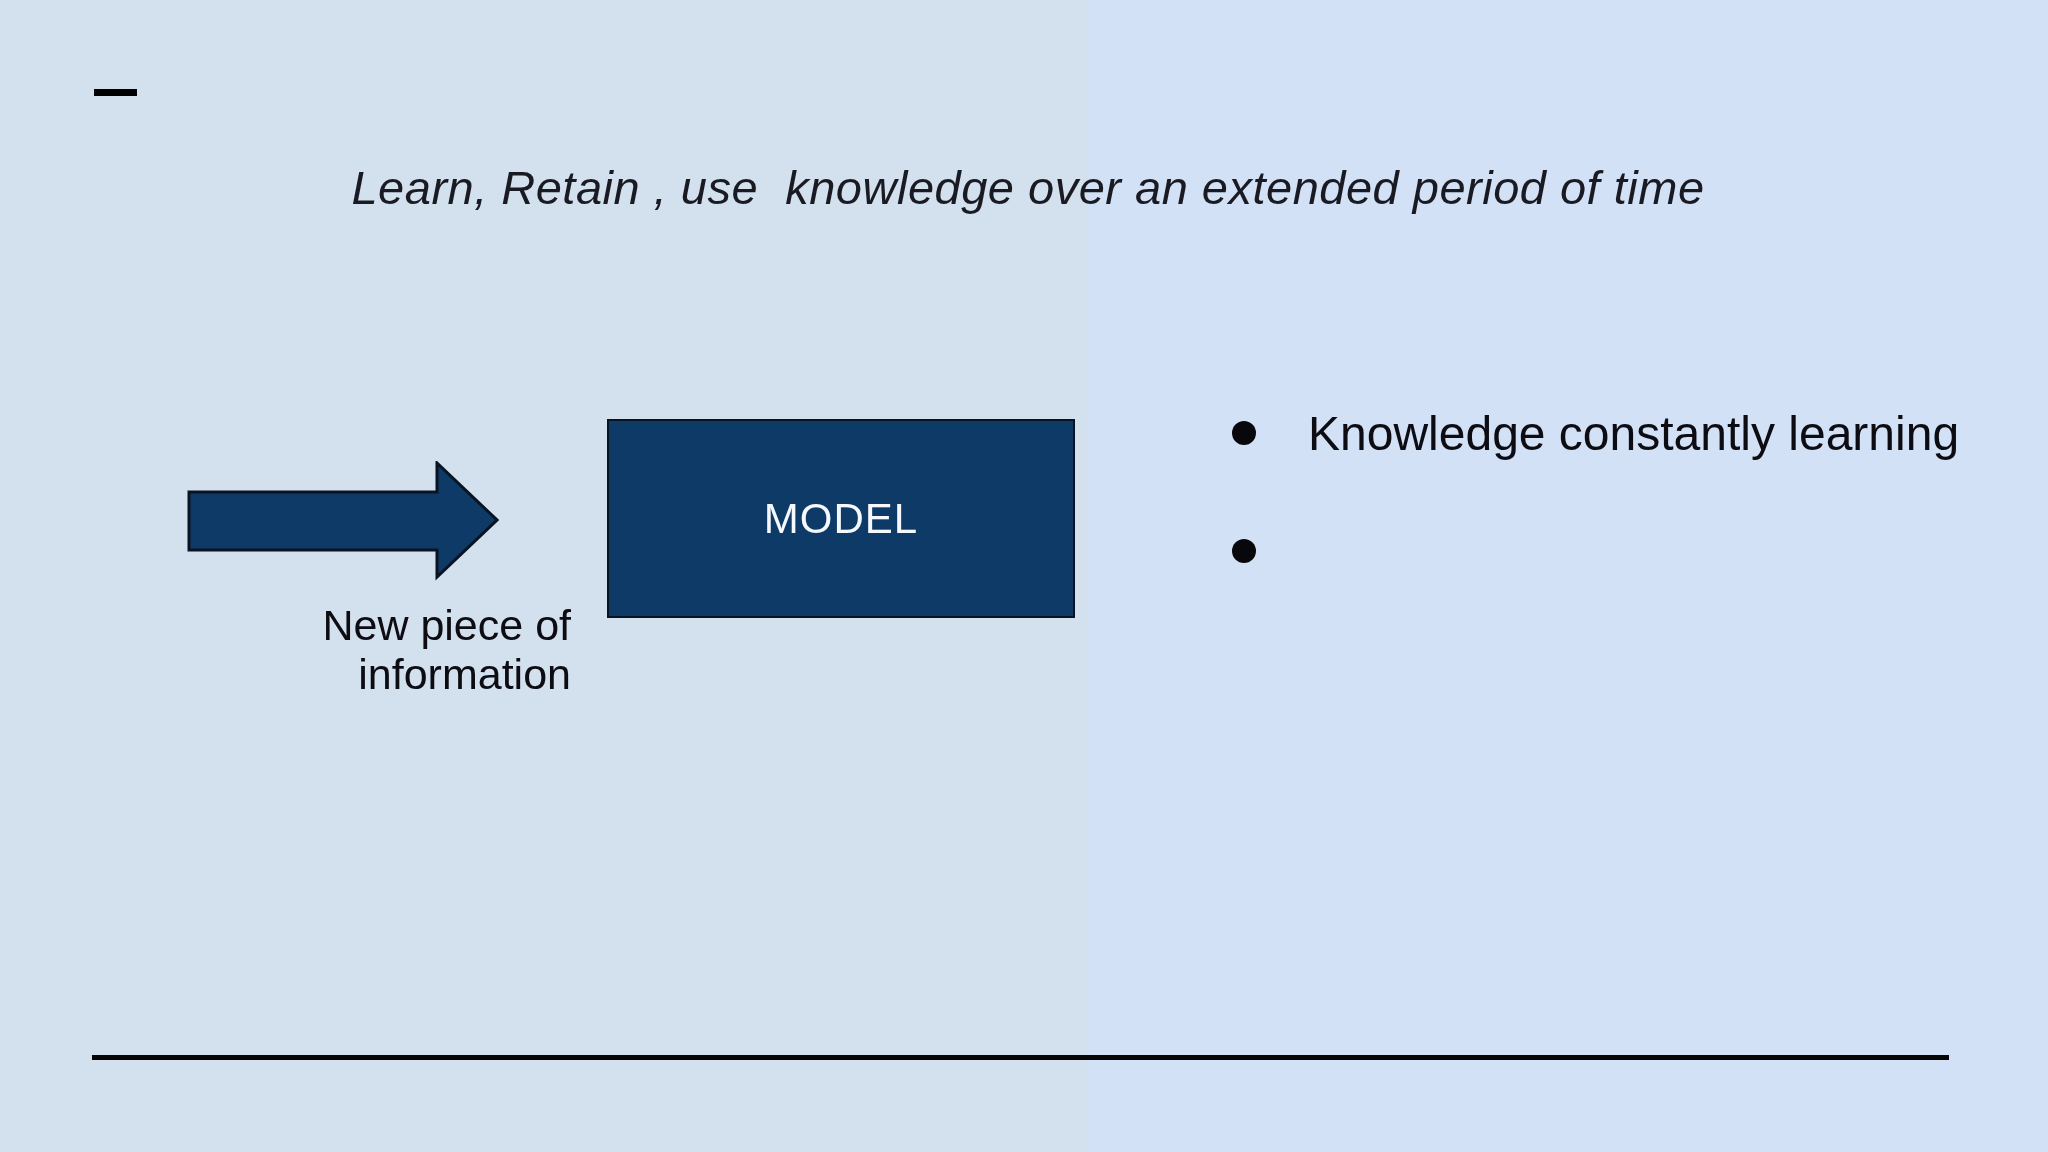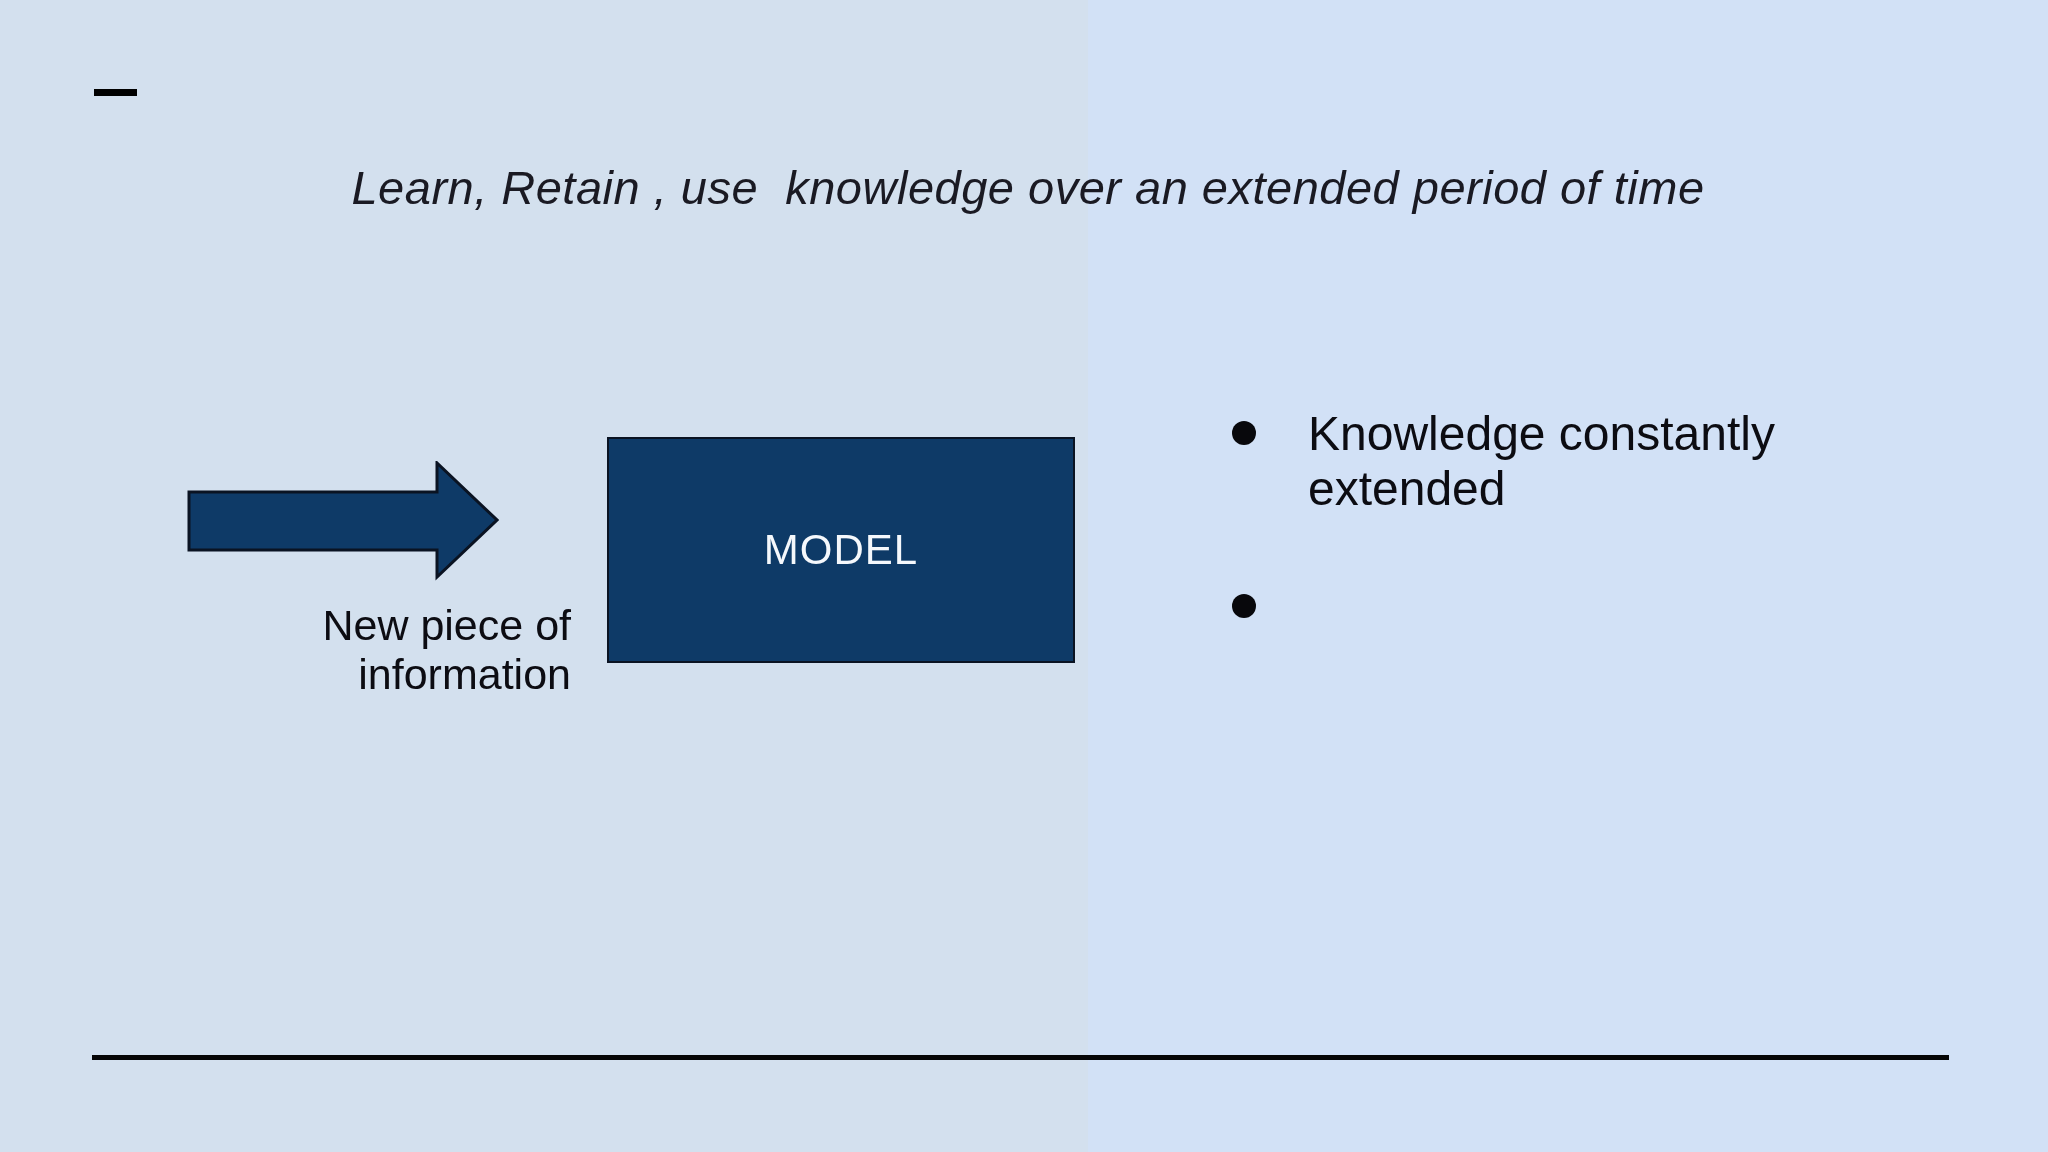--- a/index.html
+++ b/index.html
@@ -51,23 +51,23 @@
     top: 601px;
     width: 330px;
     font-size: 43px;
     line-height: 49px;
     color: #0c0c12;
     text-align: right;
   }
   .model-box {
     position: absolute;
     left: 607px;
-    top: 437px;
+    top: 419px;
     width: 468px;
-    height: 226px;
+    height: 199px;
     box-sizing: border-box;
     background: #0e3a67;
     border: 2px solid #0a1322;
     display: flex;
     align-items: center;
     justify-content: center;
   }
   .model-label {
     font-size: 42px;
     letter-spacing: 1px;
@@ -127,21 +127,21 @@
 
   <div class="arrow-caption">New piece of information</div>
 
   <div class="model-box">
     <span class="model-label">MODEL</span>
   </div>
 
   <ul class="bullet-list">
     <li class="bullet-item">
       <span class="bullet-dot"></span>
-      <span class="bullet-text">Knowledge constantly extended</span>
+      <span class="bullet-text">Knowledge constantly learning</span>
     </li>
     <li class="bullet-item">
       <span class="bullet-dot"></span>
     </li>
   </ul>
 
   <div class="bottom-rule"></div>
 
 </div>
 

